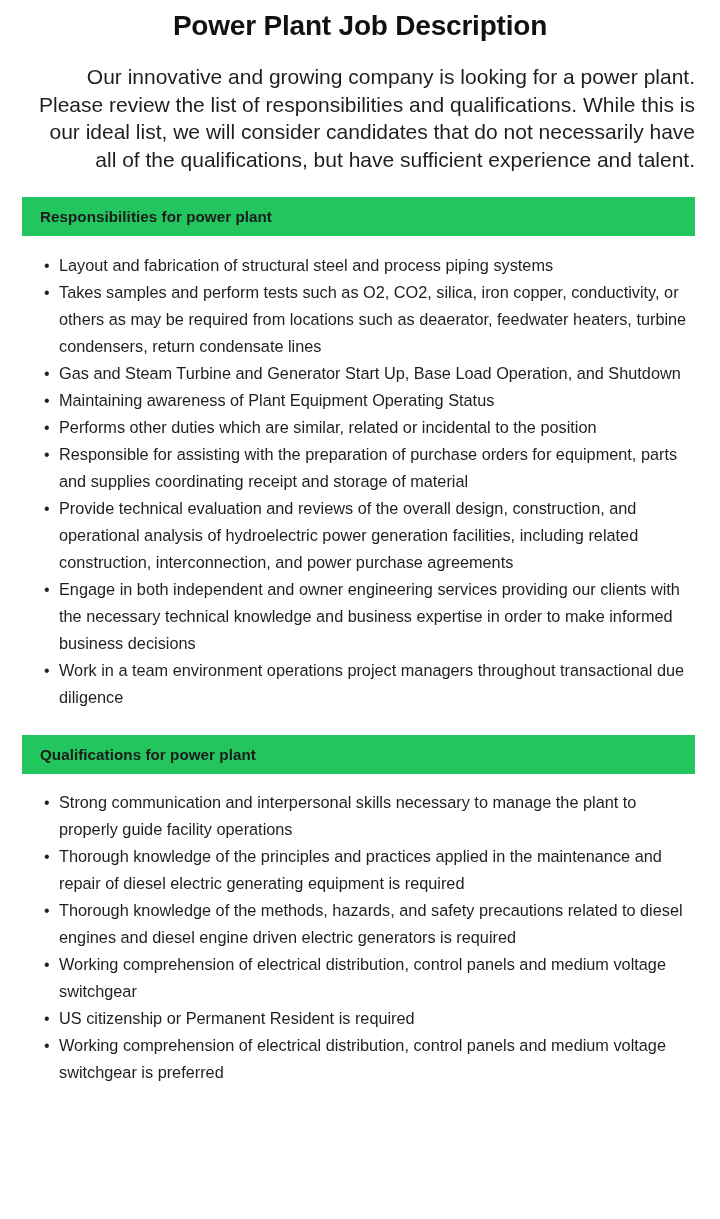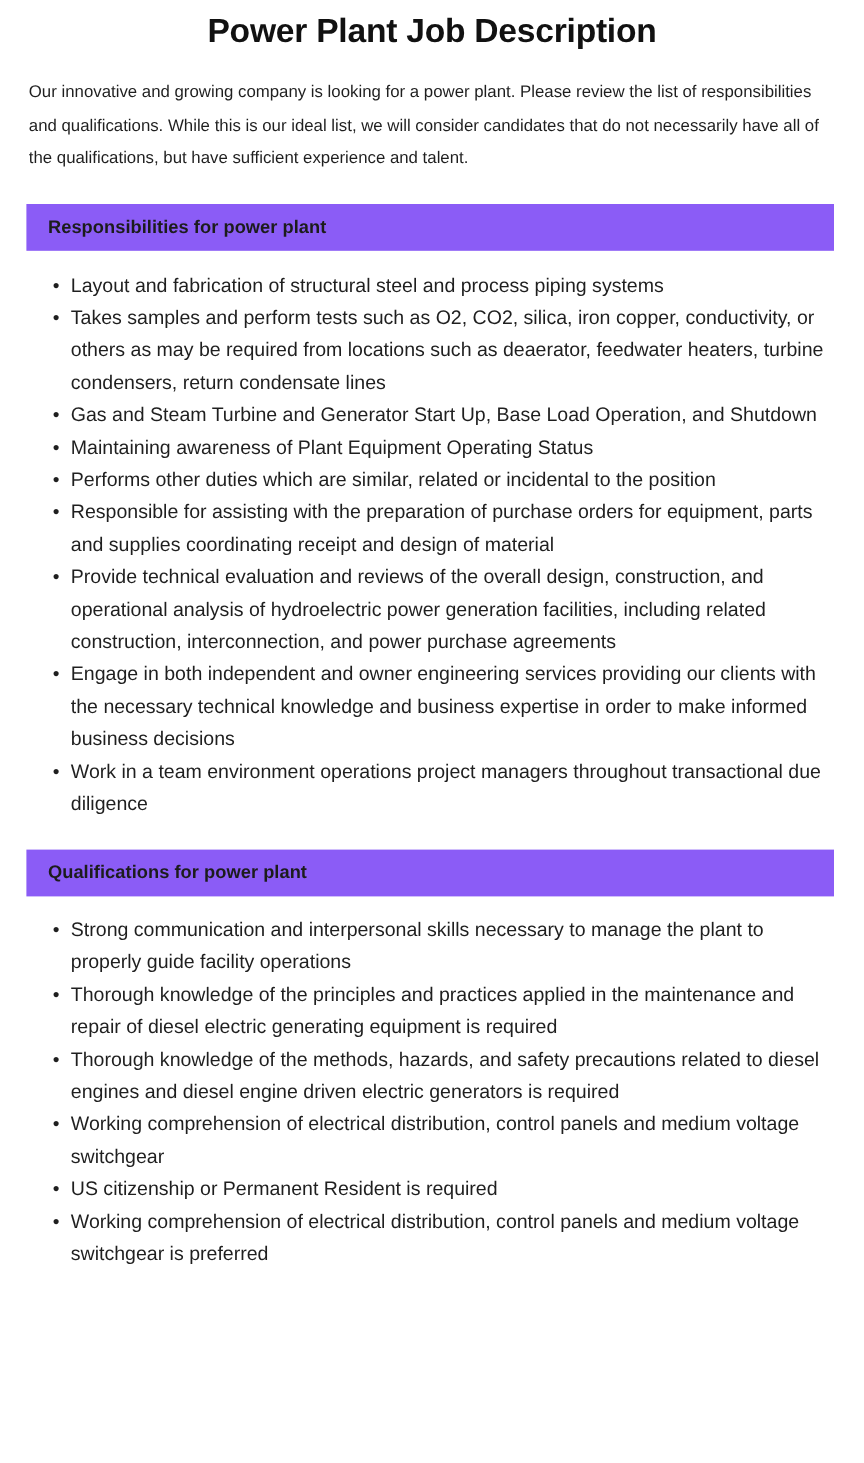--- a/index.html
+++ b/index.html
@@ -32,34 +32,34 @@
     line-height: 36px;
     font-weight: bold;
     letter-spacing: -0.2px;
     color: #111111;
   }
 
   
   .intro {
     margin: 19px 0 0 0;
     padding: 0 25px 0 24px;
-    font-size: 14px;
+    font-size: 21px;
     line-height: 27.5px;
     color: #1f1f1f;
-    text-align: left;
+    text-align: right;
   }
 
   
   .section {
     margin: 0;
     padding: 0;
   }
   .section-header {
     margin: 24px 25px 0 22px;
-    background: #8b5cf6;
+    background: #22c55e;
     height: 39px;
     display: flex;
     align-items: center;
     box-sizing: border-box;
   }
   .section-header-label {
     padding-left: 18px;
     font-size: 15.2px;
     font-weight: bold;
     color: #1c1c1c;
@@ -107,21 +107,21 @@
   <div class="section">
     <div class="section-header">
       <span class="section-header-label">Responsibilities for power plant</span>
     </div>
     <ul class="bullet-list responsibilities">
       <li>Layout and fabrication of structural steel and process piping systems</li>
       <li>Takes samples and perform tests such as O2, CO2, silica, iron copper, conductivity, or others as may be required from locations such as deaerator, feedwater heaters, turbine condensers, return condensate lines</li>
       <li>Gas and Steam Turbine and Generator Start Up, Base Load Operation, and Shutdown</li>
       <li>Maintaining awareness of Plant Equipment Operating Status</li>
       <li>Performs other duties which are similar, related or incidental to the position</li>
-      <li>Responsible for assisting with the preparation of purchase orders for equipment, parts and supplies coordinating receipt and design of material</li>
+      <li>Responsible for assisting with the preparation of purchase orders for equipment, parts and supplies coordinating receipt and storage of material</li>
       <li>Provide technical evaluation and reviews of the overall design, construction, and operational analysis of hydroelectric power generation facilities, including related construction, interconnection, and power purchase agreements</li>
       <li>Engage in both independent and owner engineering services providing our clients with the necessary technical knowledge and business expertise in order to make informed business decisions</li>
       <li>Work in a team environment operations project managers throughout transactional due diligence</li>
     </ul>
   </div>
 
   <div class="section">
     <div class="section-header">
       <span class="section-header-label">Qualifications for power plant</span>
     </div>

